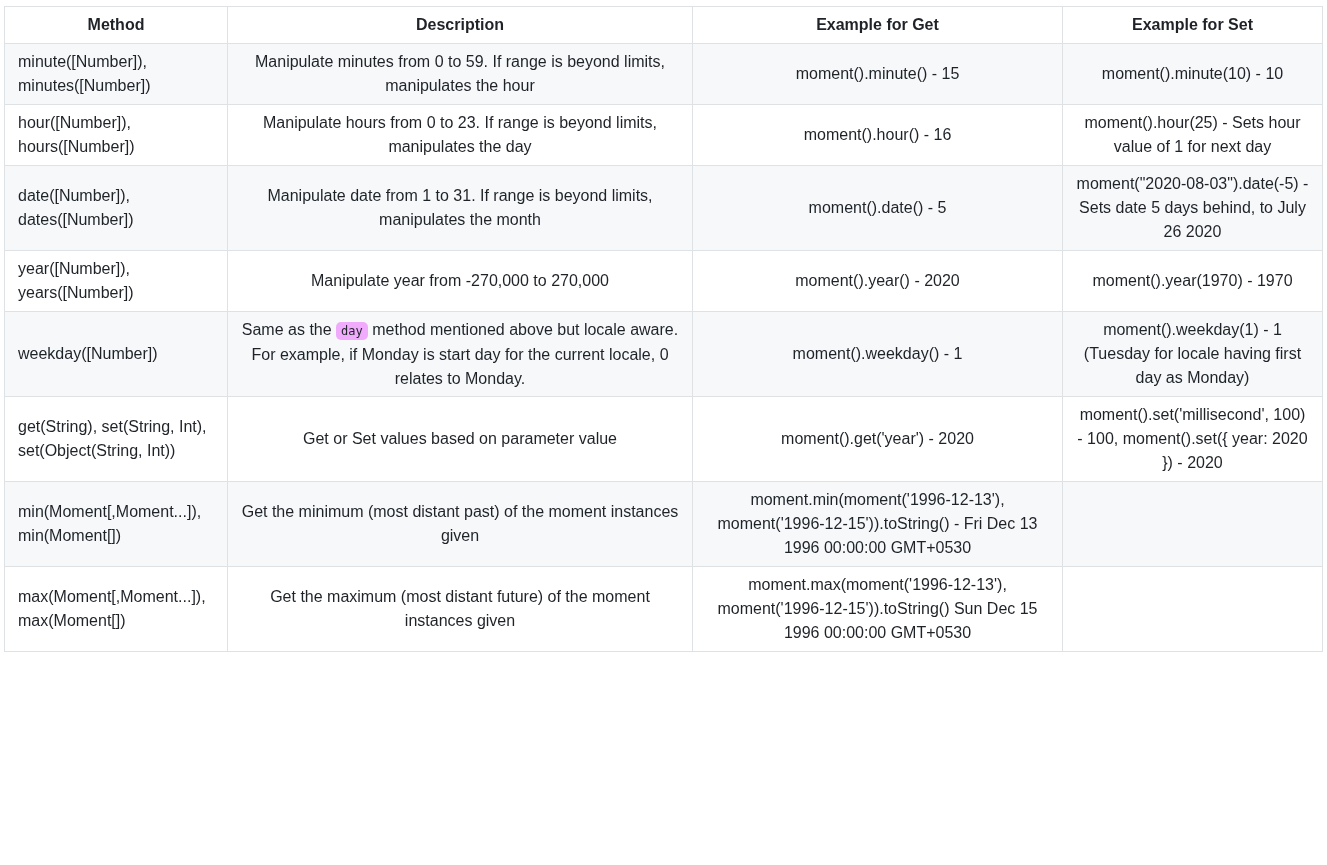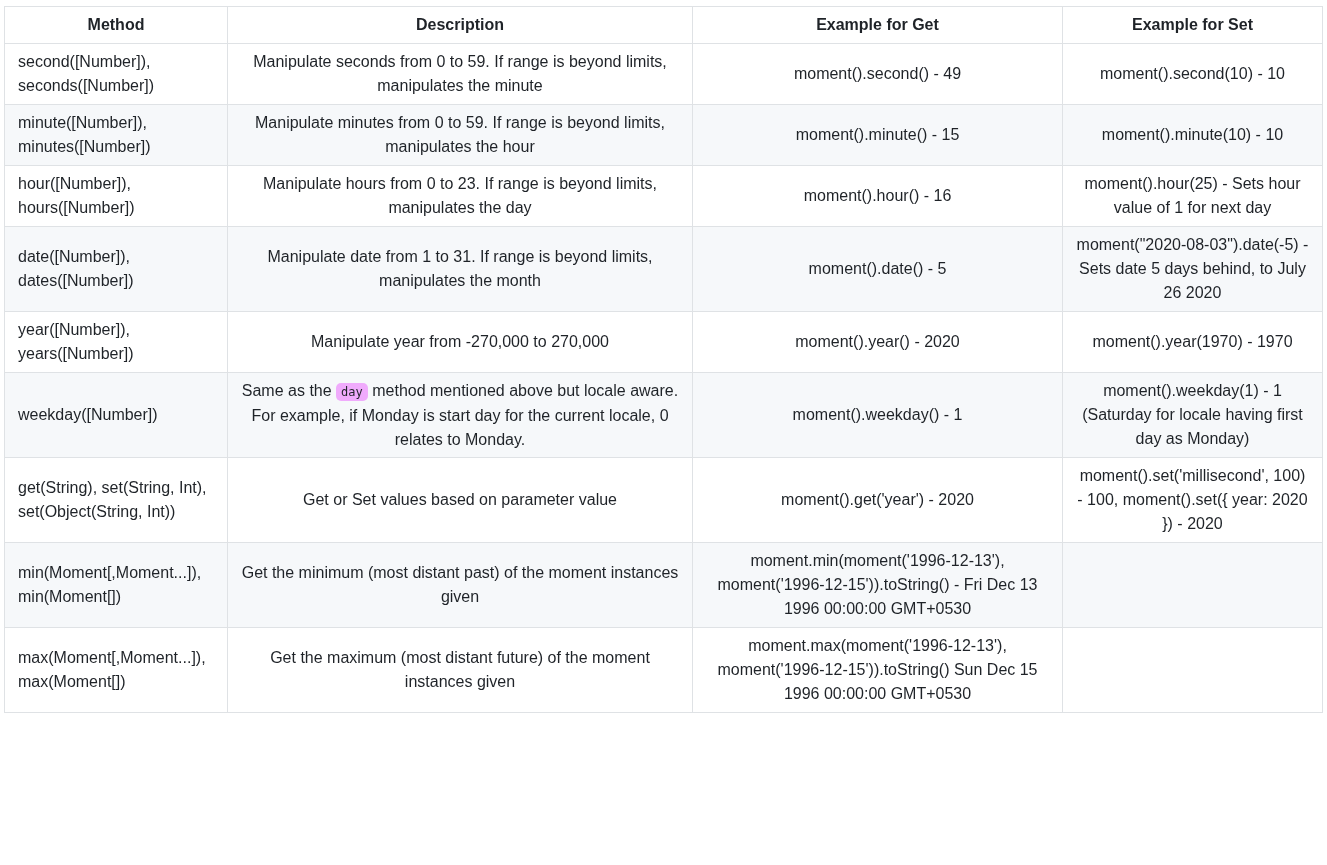--- a/index.html
+++ b/index.html
@@ -61,26 +61,20 @@
     </colgroup>
   <thead>
     <tr>
       <th>Method</th>
       <th>Description</th>
       <th>Example for Get</th>
       <th>Example for Set</th>
     </tr>
   </thead>
   <tbody>
-    <tr class="r0">
-      <td class="c1">second([Number]), seconds([Number])</td>
-      <td class="c2">Manipulate seconds from 0 to 59. If range is beyond limits, manipulates the minute</td>
-      <td class="c3">moment().second() - 49</td>
-      <td class="c4">moment().second(10) - 10</td>
-    </tr>
     <tr class="r1 alt">
       <td class="c1">minute([Number]), minutes([Number])</td>
       <td class="c2">Manipulate minutes from 0 to 59. If range is beyond limits, manipulates the hour</td>
       <td class="c3">moment().minute() - 15</td>
       <td class="c4">moment().minute(10) - 10</td>
     </tr>
     <tr class="r2">
       <td class="c1">hour([Number]), hours([Number])</td>
       <td class="c2">Manipulate hours from 0 to 23. If range is beyond limits, manipulates the day</td>
       <td class="c3">moment().hour() - 16</td>
@@ -95,21 +89,21 @@
     <tr class="r6">
       <td class="c1">year([Number]), years([Number])</td>
       <td class="c2">Manipulate year from -270,000 to 270,000</td>
       <td class="c3">moment().year() - 2020</td>
       <td class="c4">moment().year(1970) - 1970</td>
     </tr>
     <tr class="r7 alt">
       <td class="c1">weekday([Number])</td>
       <td class="c2"><span>Same as the </span><code>day</code><span> method mentioned above but locale aware. For example, if Monday is start day for the current locale, 0 relates to Monday.</span></td>
       <td class="c3">moment().weekday() - 1</td>
-      <td class="c4">moment().weekday(1) - 1 (Saturday for locale having first day as Monday)</td>
+      <td class="c4">moment().weekday(1) - 1 (Tuesday for locale having first day as Monday)</td>
     </tr>
     <tr class="r8">
       <td class="c1">get(String), set(String, Int), set(Object(String, Int))</td>
       <td class="c2">Get or Set values based on parameter value</td>
       <td class="c3">moment().get('year') - 2020</td>
       <td class="c4">moment().set('millisecond', 100) - 100, moment().set({ year: 2020 }) - 2020</td>
     </tr>
     <tr class="r9 alt">
       <td class="c1">min(Moment[,Moment...]), min(Moment[])</td>
       <td class="c2">Get the minimum (most distant past) of the moment instances given</td>

